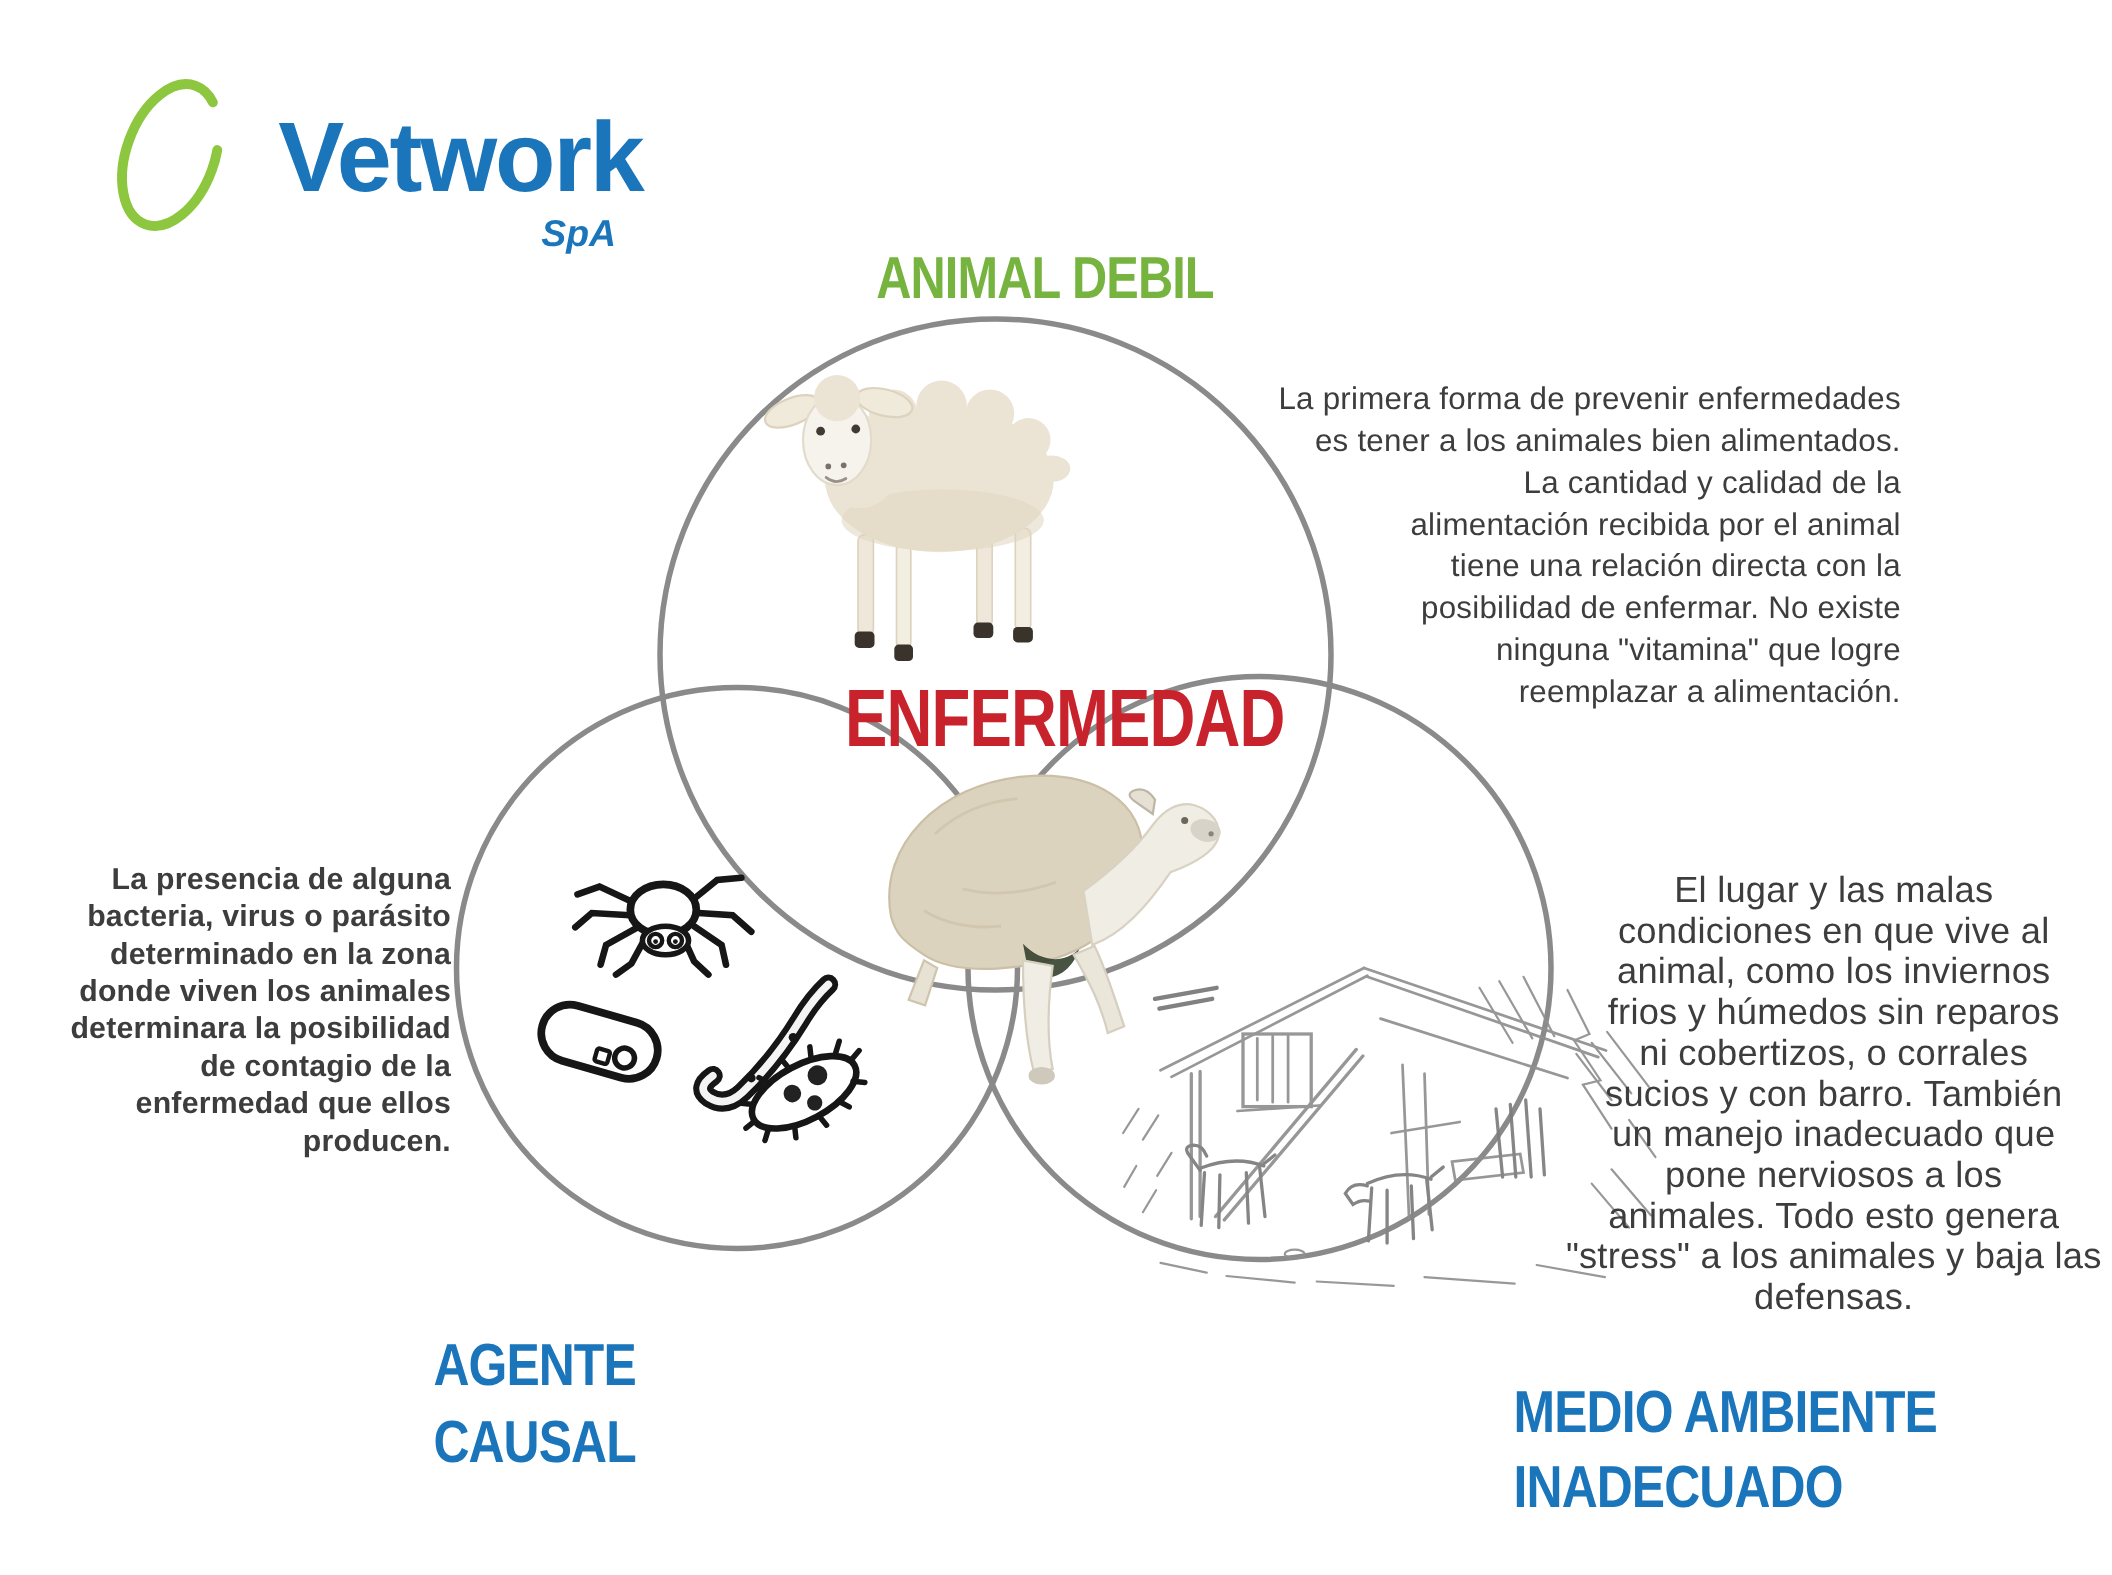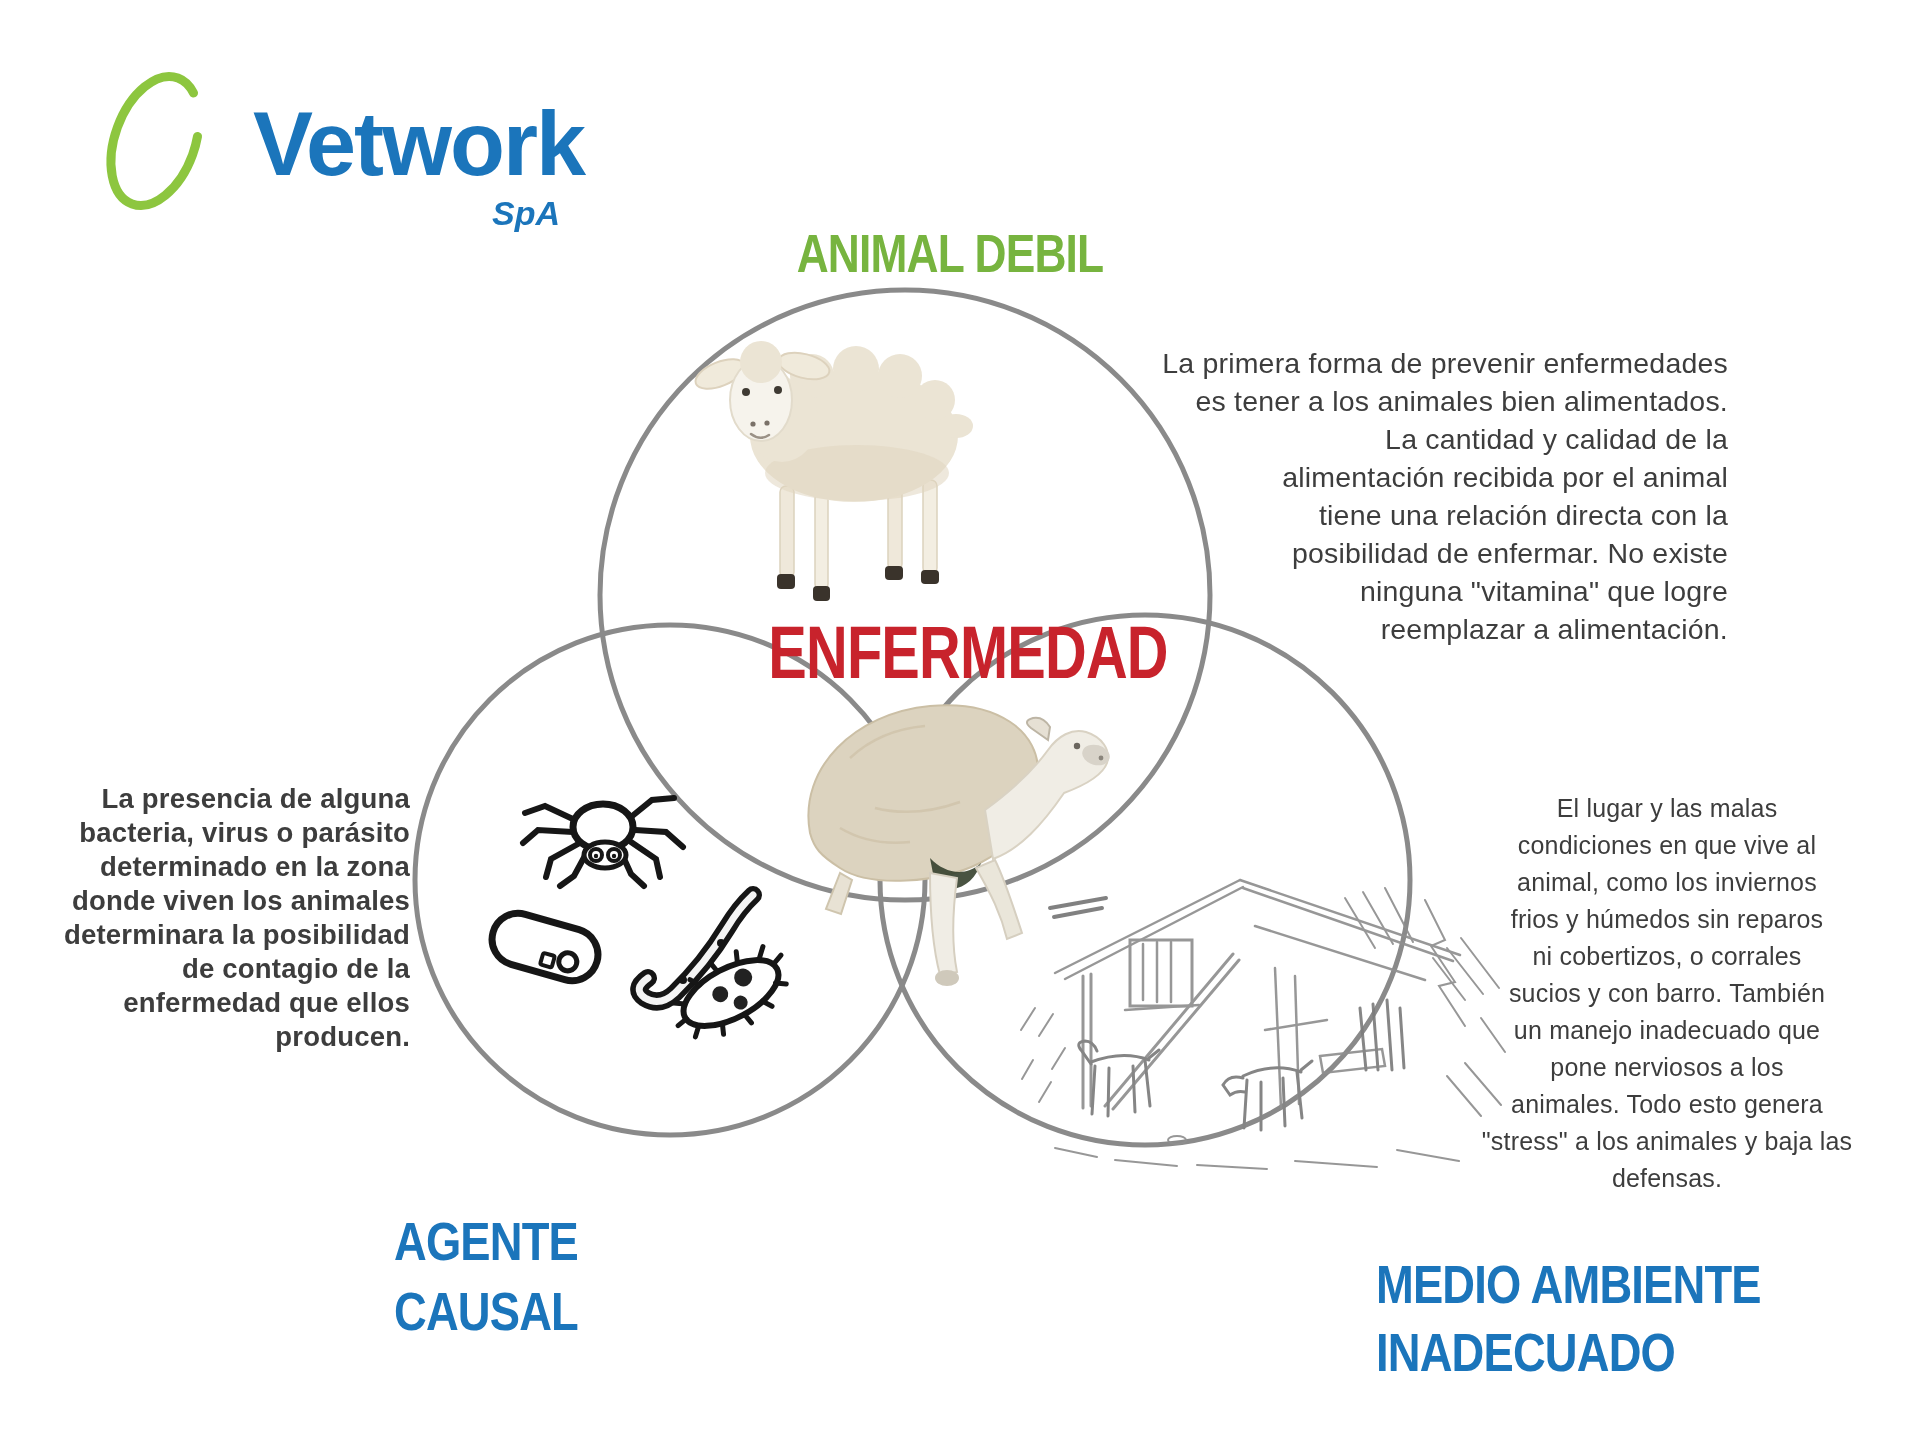--- a/index.html
+++ b/index.html
@@ -41,21 +41,21 @@
   .title-medio{
     left:1376px; top:1250px; font-size:54px; line-height:68px; color:var(--brand-blue);
     transform:scaleX(.84); transform-origin:left top;
   }
   
   .para{
     color:var(--body-text); white-space:pre-line; letter-spacing:.2px;
   }
   .para-feeding{ left:1128px; top:344px; width:600px; text-align:right; font-size:28.5px; line-height:38px; }
   .para-agent{   left:48px;  top:782px; width:362px; text-align:right;  font-size:27.5px; line-height:34px;font-weight:bold; }
-  .para-environment{ left:1420px; top:790px; width:494px; text-align:center; font-size:25px; line-height:37px; }
+  .para-environment{ left:1420px; top:790px; width:494px; text-align:center; font-size:33px; line-height:37px; }
 </style>
 </head>
 <body>
 
 <div id="canvas">
 
   <svg class="layer" width="1920" height="1432" viewBox="0 0 1920 1432">
     <circle cx="905" cy="595" r="305" fill="none" stroke="#8a8a8a" stroke-width="5"></circle>
     <circle cx="670" cy="880" r="255" fill="none" stroke="#8a8a8a" stroke-width="5"></circle>
     <circle cx="1145" cy="880" r="265" fill="none" stroke="#8a8a8a" stroke-width="5"></circle>

